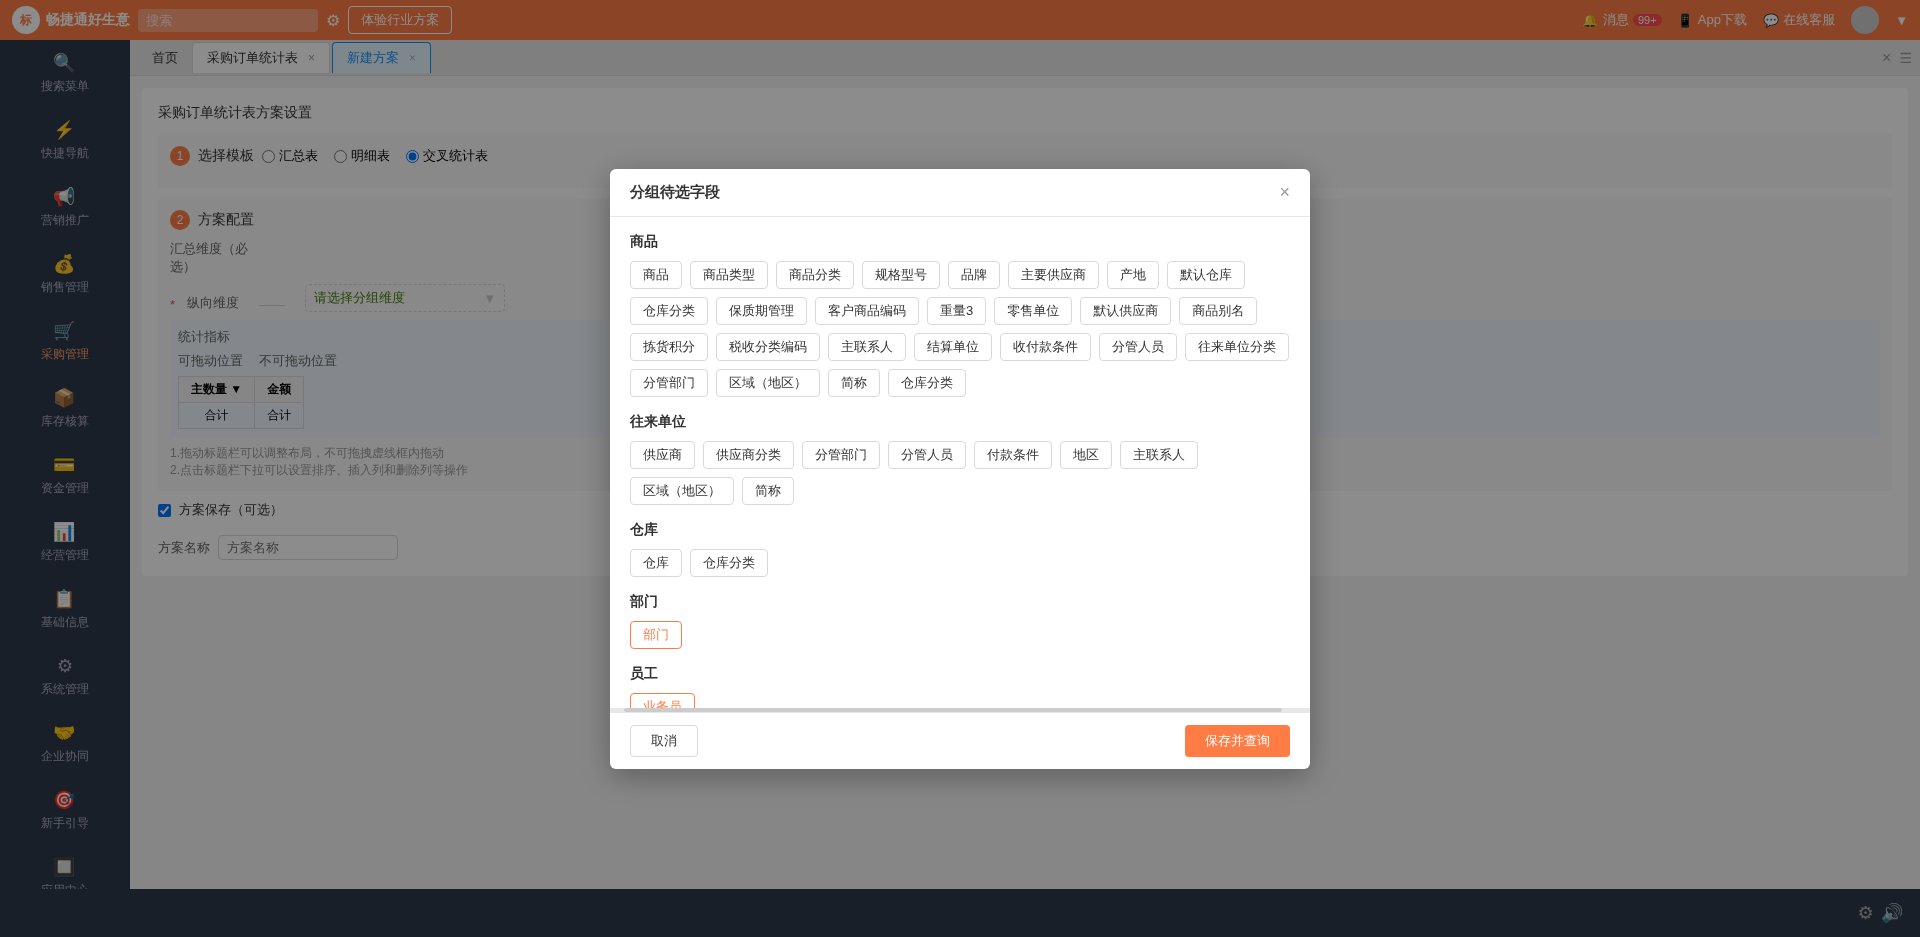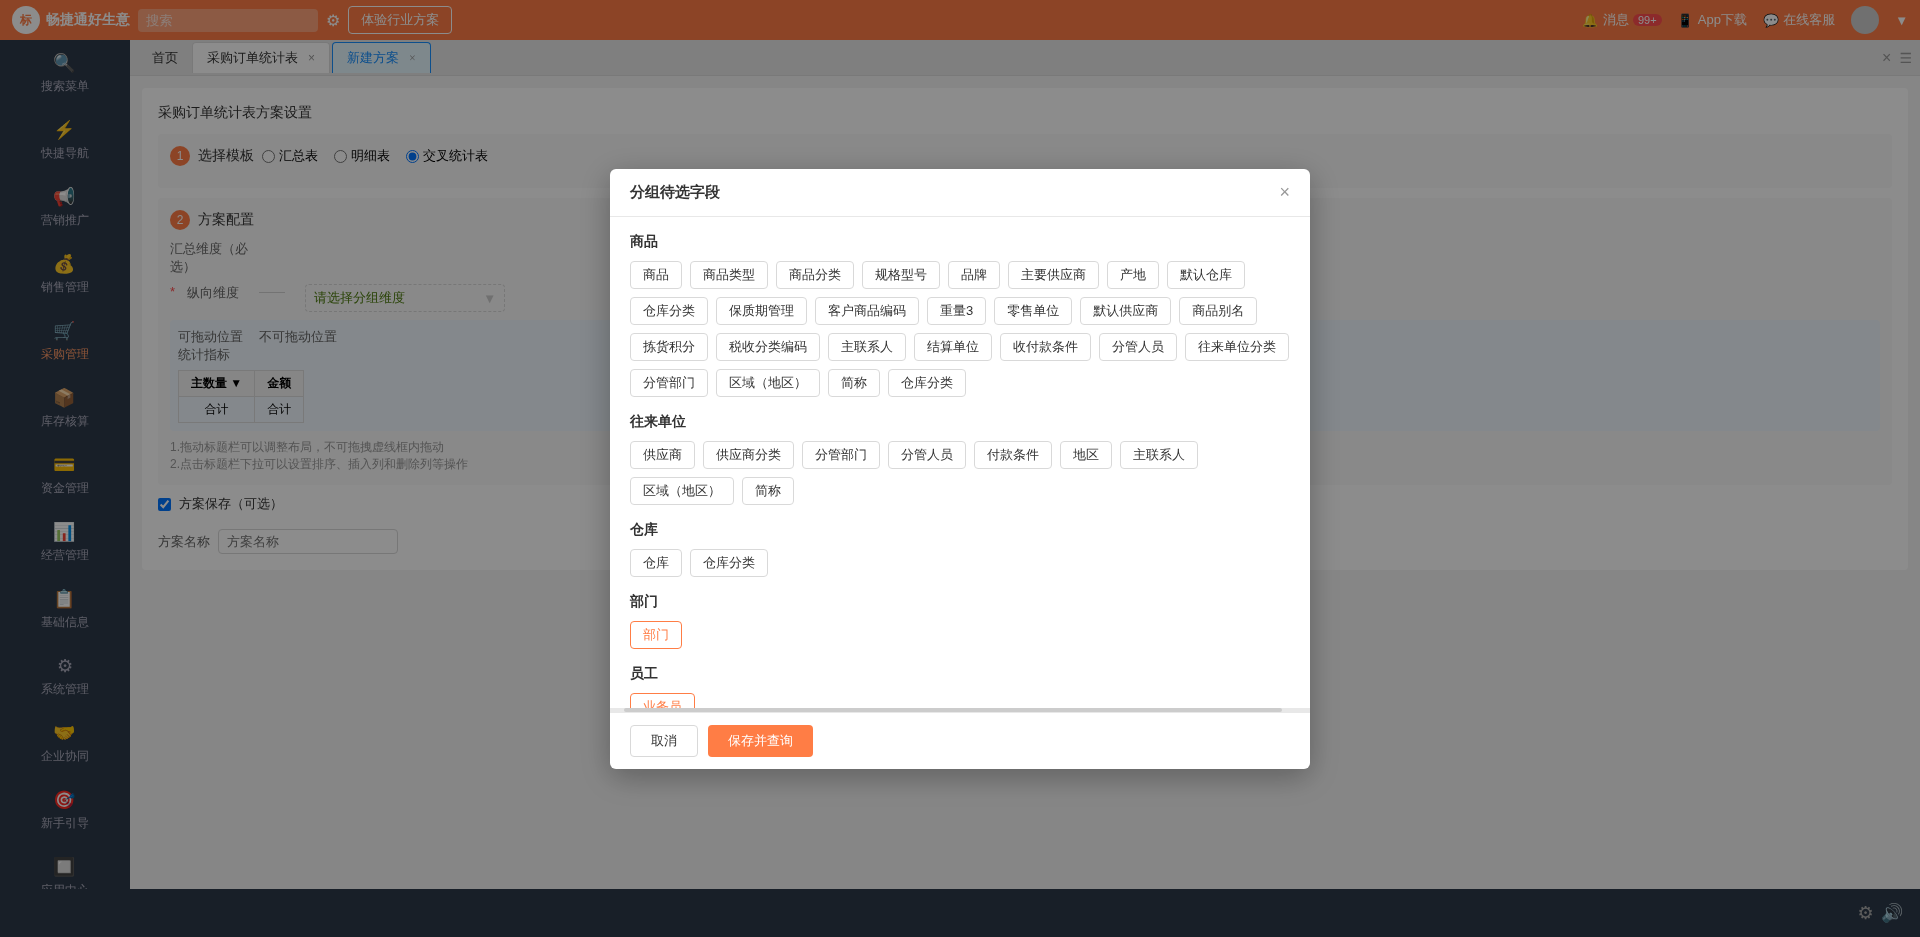--- a/index.html
+++ b/index.html
@@ -41,21 +41,21 @@
     .page-bg { background: white; border-radius: 4px; padding: 16px; }
     .page-title { font-size: 14px; color: #333; margin-bottom: 12px; }
 
     
     .modal-overlay { position: fixed; top: 0; left: 0; width: 100%; height: 100%; background: rgba(0,0,0,0.45); z-index: 1000; display: flex; align-items: center; justify-content: center; }
     .modal { background: white; border-radius: 6px; width: 700px; max-height: 600px; display: flex; flex-direction: column; box-shadow: 0 8px 32px rgba(0,0,0,0.3); }
     .modal-header { display: flex; align-items: center; justify-content: space-between; padding: 14px 20px; border-bottom: 1px solid #e8e8e8; flex-shrink: 0; }
     .modal-title { font-size: 15px; font-weight: 600; color: #333; }
     .modal-close { cursor: pointer; color: #999; font-size: 18px; line-height: 1; }
     .modal-body { flex: 1; overflow-y: auto; padding: 16px 20px; }
-    .modal-footer { padding: 12px 20px; border-top: 1px solid #e8e8e8; display: flex; justify-content: flex-start; gap: 10px; flex-shrink: 0; }
+    .modal-footer { padding: 12px 20px; border-top: 1px solid #e8e8e8; display: flex; justify-content: space-between; gap: 10px; flex-shrink: 0; }
 
     
     .field-section { margin-bottom: 16px; }
     .section-title { font-size: 14px; font-weight: 600; color: #333; margin-bottom: 10px; }
     .field-grid { display: flex; flex-wrap: wrap; gap: 8px; }
     .field-tag { border: 1px solid #d9d9d9; border-radius: 4px; padding: 4px 12px; font-size: 13px; color: #333; cursor: pointer; background: white; white-space: nowrap; }
     .field-tag.orange { border-color: #ff7d45; color: #ff7d45; }
 
     
     .modal-body::-webkit-scrollbar { width: 6px; }
@@ -66,21 +66,21 @@
     .btn-cancel { border: 1px solid #d9d9d9; background: white; padding: 6px 20px; border-radius: 4px; cursor: pointer; font-size: 13px; color: #333; }
     .btn-primary { background: #ff7d45; border: none; color: white; padding: 6px 20px; border-radius: 4px; cursor: pointer; font-size: 13px; }
 
     
     .bg-section { background: #f9f9f9; border-radius: 4px; padding: 12px; margin-bottom: 10px; }
     .step-header { display: flex; align-items: center; gap: 8px; margin-bottom: 10px; }
     .step-num { width: 20px; height: 20px; background: #ff7d45; color: white; border-radius: 50%; display: flex; align-items: center; justify-content: center; font-size: 12px; flex-shrink: 0; }
     .step-label { font-size: 14px; font-weight: 500; color: #333; }
     .radio-group { display: flex; gap: 16px; align-items: center; }
     .radio-item { display: flex; align-items: center; gap: 4px; font-size: 13px; cursor: pointer; }
-    .form-row { display: flex; align-items: flex-start; gap: 12px; margin-bottom: 8px; }
+    .form-row { display: flex; align-items: flex-end; gap: 12px; margin-bottom: 8px; }
     .form-label { color: #666; font-size: 13px; width: 80px; }
     .select-input { border: 1px solid #d9d9d9; border-radius: 4px; padding: 4px 8px; font-size: 13px; color: #ccc; width: 200px; display: flex; align-items: center; justify-content: space-between; cursor: pointer; }
     .dashed-select { border-style: dashed; }
     .footer-bar { height: 48px; background: #2d3a4a; display: flex; align-items: center; justify-content: flex-end; padding: 0 16px; gap: 8px; flex-shrink: 0; }
     .footer-icon { color: #aaa; font-size: 18px; cursor: pointer; }
   </style>
 </head>
 <body>
 
 <div class="app-container">
@@ -225,26 +225,26 @@
             <div class="form-row">
               <span style="color:#ff4d4f;font-size:13px;">*</span>
               <span style="color:#666;font-size:13px;">纵向维度</span>
               <span style="color:#ccc;margin:0 8px;">——</span>
               <div class="select-input dashed-select">
                 <span style="color:#4d7c0f;">请选择分组维度</span>
                 <span>▼</span>
               </div>
             </div>
             <div style="margin:8px 0;padding:8px;background:#f0f8ff;border-radius:4px;">
+              <div style="display:flex;justify-content:space-between;align-items:center;margin-bottom:6px;">
+                <span style="font-size:13px;color:#666;">统计指标</span>
+              </div>
               <div style="display:flex;gap:16px;font-size:13px;color:#666;">
                 <span>可拖动位置</span>
                 <span>不可拖动位置</span>
-              </div>
-              <div style="display:flex;justify-content:space-between;align-items:center;margin-bottom:6px;">
-                <span style="font-size:13px;color:#666;">统计指标</span>
               </div>
               <table style="border-collapse:collapse;margin-top:6px;font-size:12px;">
                 <tbody>
                     <tr>
                   <th style="border:1px solid #ddd;padding:4px 12px;background:#f5f5f5;">主数量 ▼</th>
                   <th style="border:1px solid #ddd;padding:4px 12px;background:#f5f5f5;">金额</th>
                 </tr>
                 <tr>
                   <td style="border:1px solid #ddd;padding:4px 12px;text-align:center;">合计</td>
                   <td style="border:1px solid #ddd;padding:4px 12px;text-align:center;">合计</td>

